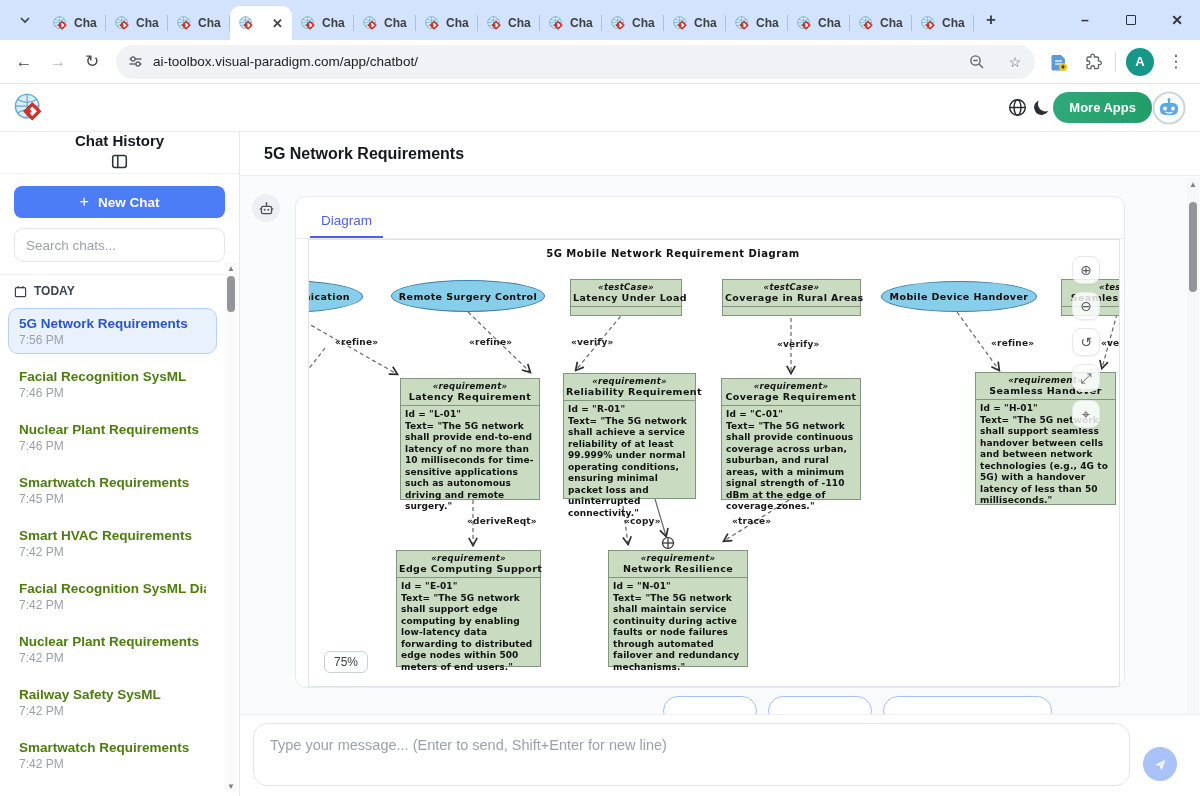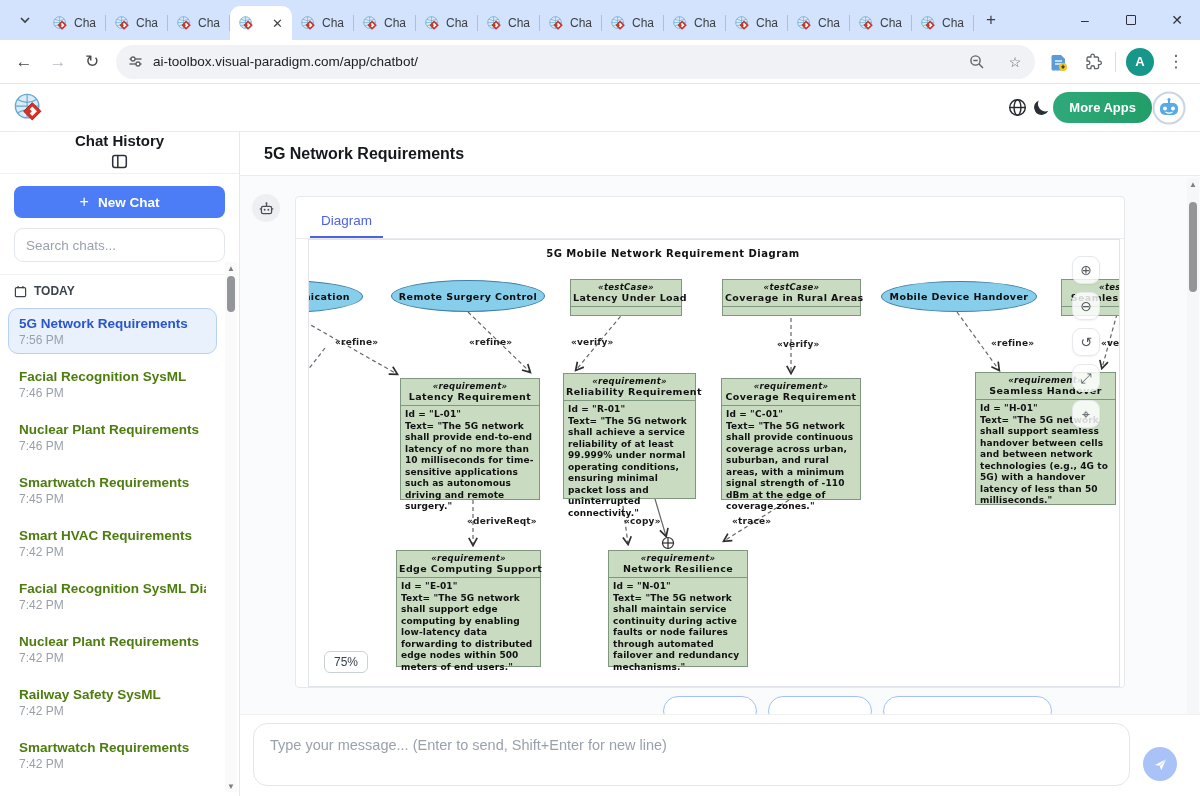--- a/index.html
+++ b/index.html
@@ -1,20 +1,20 @@
 <!DOCTYPE html>
 <html><head>
 <meta charset="utf-8">
 <style>
   *{margin:0;padding:0;box-sizing:border-box;}
   html,body{width:1200px;height:796px;overflow:hidden;}
   body{font-family:"Liberation Sans",sans-serif;background:#fff;position:relative;font-size:14px;color:#202124;}
 
   
-  .tabstrip{height:40px;background:#d3e3fd;display:flex;align-items:flex-end;padding:0 6px;position:relative;}
+  .tabstrip{height:40px;background:#d3e3fd;display:flex;align-items:flex-end;padding:0 6px;position:relative;font-weight:bold;}
   .tab-chevron{width:26px;height:26px;margin:7px 6px;border-radius:50%;display:flex;align-items:center;justify-content:center;color:#444;}
   .tab{height:34px;width:62px;display:flex;align-items:center;gap:6px;padding:0 9px;font-size:12px;color:#3c4043;position:relative;flex:0 0 auto;overflow:hidden;}
   .tab:not(.active)::after{content:"";position:absolute;right:0;top:9px;height:16px;width:1px;background:#a9bfe3;}
   .tab.active{background:#fff;border-radius:10px 10px 0 0;justify-content:space-between;}
   .tab .tab-label{overflow:hidden;white-space:nowrap;color:#3c4043;}
   .tab .tab-close{font-size:13px;color:#444;line-height:1;}
   .vp{width:15px;height:15px;flex:0 0 auto;}
   .newtab-btn{width:26px;height:26px;margin:7px 4px;display:flex;align-items:center;justify-content:center;font-size:17px;color:#3c4043;}
   .win-controls{position:absolute;right:0;top:0;height:40px;display:flex;align-items:center;}
   .win-btn{width:46px;height:40px;display:flex;align-items:center;justify-content:center;font-size:14px;color:#30313a;}
@@ -61,21 +61,21 @@
   
   .vscroll{position:absolute;width:12px;background:#fafafa;}
   .vs-arrow{position:absolute;left:0;width:12px;height:12px;display:flex;align-items:center;justify-content:center;font-size:8px;color:#7c8085;}
   .vs-thumb{position:absolute;left:2px;width:8px;background:#939598;border-radius:4px;}
 
   
   .main{flex:1;display:flex;flex-direction:column;position:relative;background:#fff;}
   .main-title{height:44px;display:flex;align-items:center;padding:0 24px;font-size:16px;font-weight:700;color:#15181e;border-bottom:1px solid #e9ebef;}
   .content{flex:1;background:#fafbfc;position:relative;overflow:hidden;}
   .bot-badge{position:absolute;left:12px;top:18px;width:28px;height:28px;border-radius:50%;background:#edeff2;display:flex;align-items:center;justify-content:center;}
-  .card{position:absolute;left:55px;top:20px;width:830px;height:492px;background:#fff;border:1px solid #e7e9ee;border-radius:4px;}
+  .card{position:absolute;left:55px;top:20px;width:830px;height:492px;background:#fff;border:1px solid #e7e9ee;border-radius:11px;}
   .card-tabs{display:flex;gap:10px;padding:9px 14px 0;border-bottom:1px solid #e9ebef;height:42px;}
   .ctab{padding:7px 11px 9px;font-size:13.5px;color:#4b5563;border-bottom:2px solid transparent;}
   .ctab.active{color:#4c63e9;border-bottom-color:#4c63e9;}
   .diagram-wrap{position:absolute;left:12px;top:42px;width:812px;height:448px;border:1px solid #e0e4e9;background:#fff;overflow:hidden;font-family:"DejaVu Sans",sans-serif;}
   #dg-canvas{position:relative;width:812px;height:448px;}
   #edge-svg{position:absolute;left:0;top:0;}
   .dg-title{position:absolute;left:164px;top:8px;width:400px;text-align:center;font-size:10px;font-weight:700;letter-spacing:.5px;color:#111;}
   .ellipse{position:absolute;background:#87ceeb;border:1.5px solid #417ea6;border-radius:50%;display:flex;align-items:center;justify-content:center;font-size:9.5px;font-weight:700;letter-spacing:.4px;color:#0c0c0c;white-space:nowrap;}
   .ellipse.clipped{justify-content:flex-end;padding-right:12px;}
   .gnode{position:absolute;background:#c9dcc2;border:1px solid #7f977f;font-size:9px;color:#111;}

